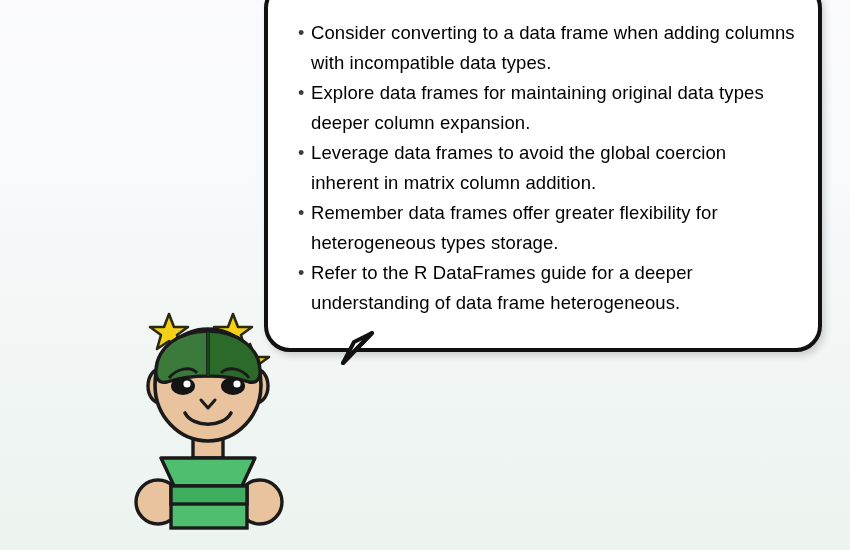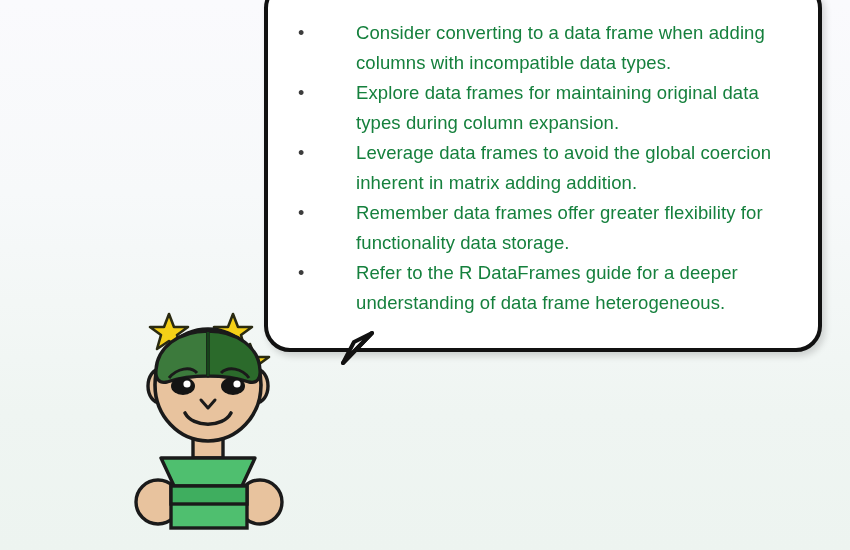--- a/index.html
+++ b/index.html
@@ -51,23 +51,22 @@
     flex: 0 0 auto;
     width: 13px;
     font-size: 18px;
     line-height: 30px;
     color: #3c3c3c;
   }
   .bullet-text {
     flex: 1 1 auto;
     font-size: 18.5px;
     line-height: 30px;
-    color: #15803d;
+    color: #000000;
     letter-spacing: 0.1px;
-    margin-left: 45px;
   }
 
   
   #bubble-tail {
     position: absolute;
     left: 338px;
     top: 330px;
     width: 46px;
     height: 36px;
   }
@@ -89,31 +88,31 @@
   <div id="speech-bubble">
     <ul id="bubble-list">
 
       <li class="bullet-row">
         <span class="bullet-dot">•</span>
         <span class="bullet-text">Consider converting to a data frame when adding columns with incompatible data types.</span>
       </li>
 
       <li class="bullet-row">
         <span class="bullet-dot">•</span>
-        <span class="bullet-text">Explore data frames for maintaining original data types during column expansion.</span>
+        <span class="bullet-text">Explore data frames for maintaining original data types deeper column expansion.</span>
       </li>
 
       <li class="bullet-row">
         <span class="bullet-dot">•</span>
-        <span class="bullet-text">Leverage data frames to avoid the global coercion inherent in matrix adding addition.</span>
+        <span class="bullet-text">Leverage data frames to avoid the global coercion inherent in matrix column addition.</span>
       </li>
 
       <li class="bullet-row">
         <span class="bullet-dot">•</span>
-        <span class="bullet-text">Remember data frames offer greater flexibility for functionality data storage.</span>
+        <span class="bullet-text">Remember data frames offer greater flexibility for heterogeneous types storage.</span>
       </li>
 
       <li class="bullet-row">
         <span class="bullet-dot">•</span>
         <span class="bullet-text">Refer to the R DataFrames guide for a deeper understanding of data frame heterogeneous.</span>
       </li>
 
     </ul>
   </div>
 

